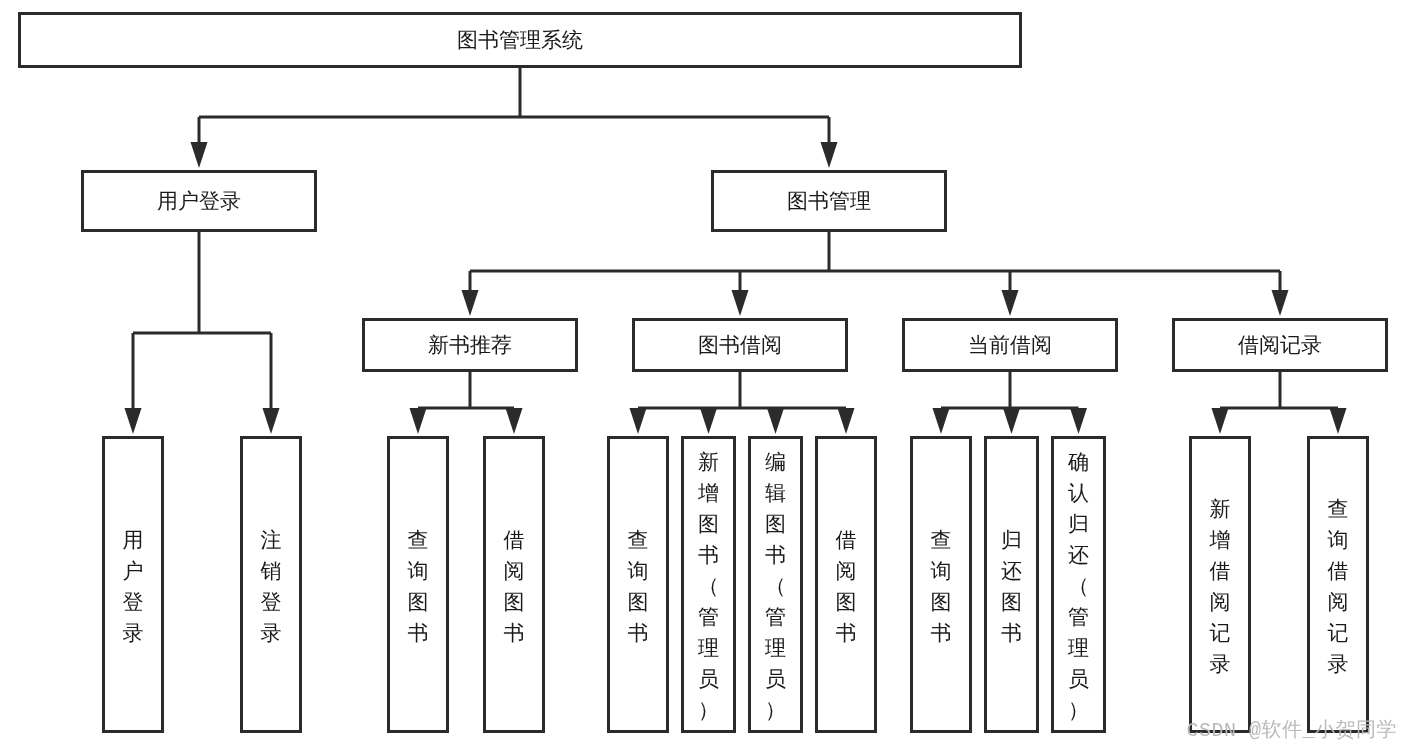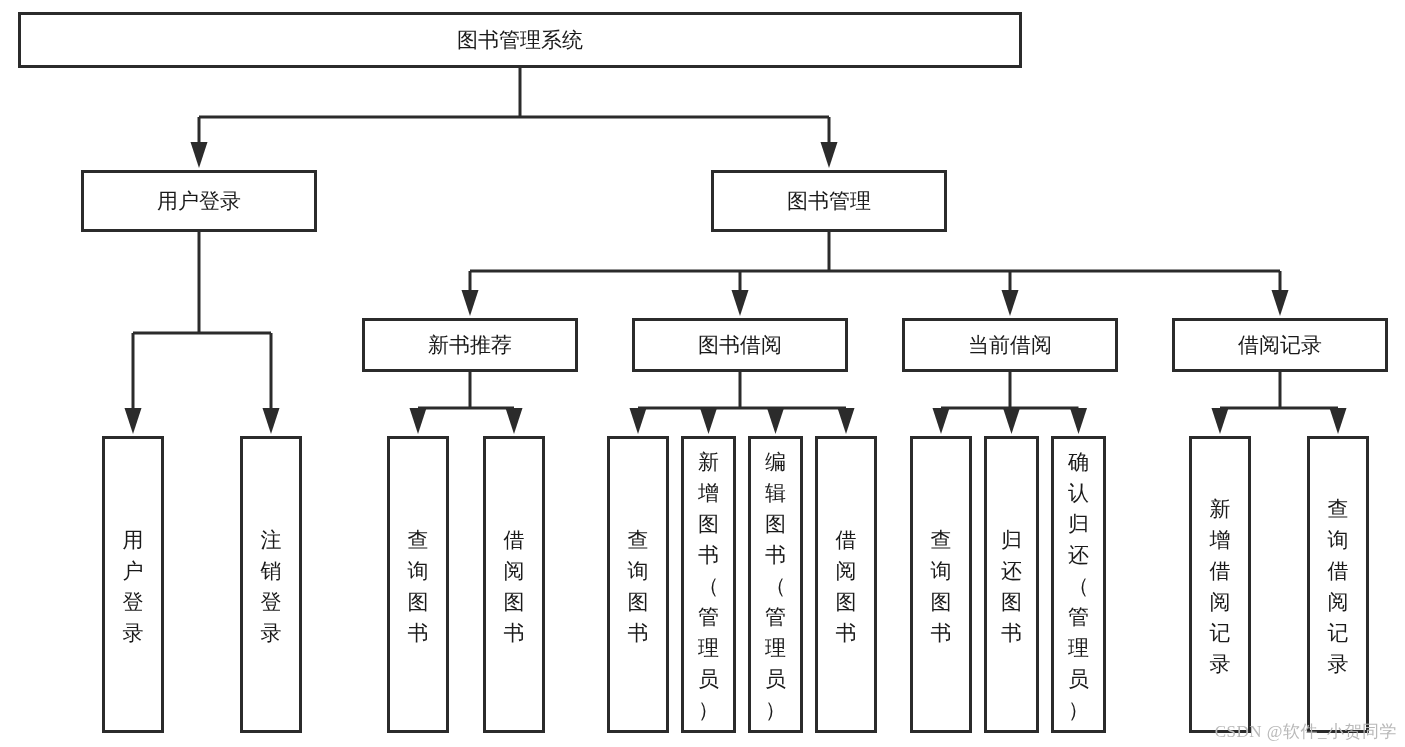--- a/index.html
+++ b/index.html
@@ -53,22 +53,22 @@
   .node-label-v {
     font-family: "Liberation Sans", "DejaVu Sans", sans-serif;
     font-size: 21px;
     fill: #1a1a1a;
     text-anchor: middle;
   }
   .watermark {
     position: absolute;
     right: 8px;
     bottom: 4px;
-    font-family: Liberation Serif, serif;
-    font-size: 17px;
+    font-family: Liberation Mono, monospace;
+    font-size: 20px;
     color: #b9b9b9;
     white-space: nowrap;
     letter-spacing: 0.5px;
   }
 </style>
 </head>
 <body>
 
 <div id="diagram-root">
   <svg id="tree-svg" viewBox="0 0 1405 747">

